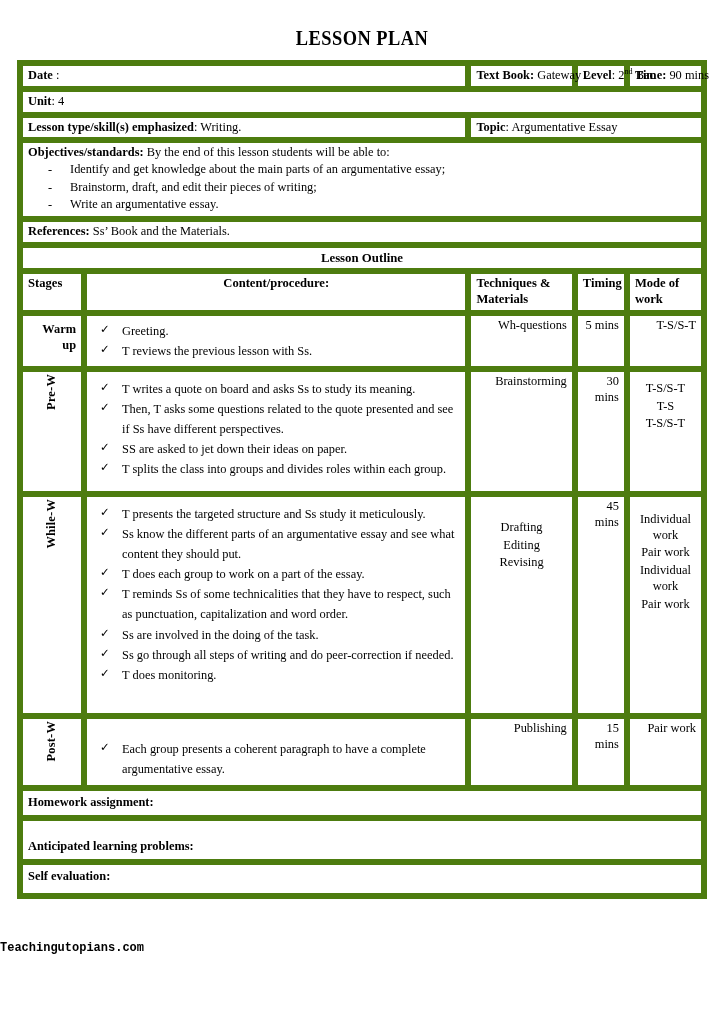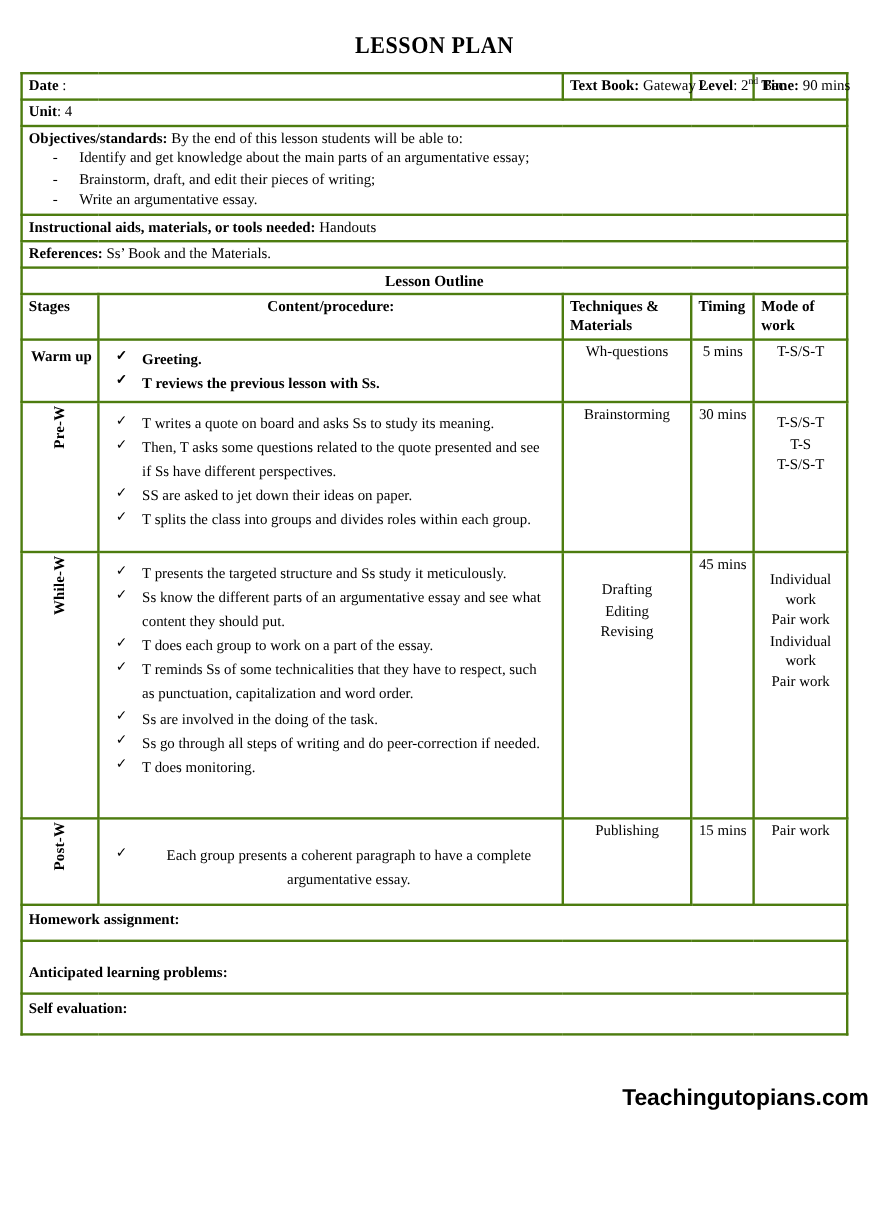--- a/index.html
+++ b/index.html
@@ -30,21 +30,21 @@
   }
   table.lp {
     width: 690px;
     margin: 0 auto;
     border-collapse: collapse;
     table-layout: fixed;
     font-size: 12.4px;
     line-height: 1.27;
   }
   table.lp td {
-    border: 2px solid #4d7c0f;
+    border: 6px solid #4d7c0f;
     padding: 2px 5px;
     vertical-align: top;
   }
   .b { font-weight: bold; }
 
   
   col.c-stage  { width: 59px; }
   col.c-body   { width: 354px; }
   col.c-tech   { width: 98px; }
   col.c-time   { width: 48px; }
@@ -103,40 +103,40 @@
     white-space: nowrap;
     letter-spacing: 0.2px;
   }
   .stage-rot-wrap {
     height: 100%;
     display: flex;
     align-items: center;
     justify-content: center;
   }
   td.stage-cell { vertical-align: middle; text-align: center; }
-  td.mid { vertical-align: middle; text-align: center; }
+  td.mid { vertical-align: middle; text-align: right; }
 
   .stack {
     display: flex;
     flex-direction: column;
     height: 100%;
     justify-content: space-around;
     text-align: center;
   }
   .stack > div { padding: 1px 0; }
 
   .blank-tall { height: 30px; }
   .blank-tall2 { height: 44px; }
 
   .footer {
-    text-align: right;
-    font-weight: bold;
-    font-size: 19px;
+    text-align: left;
+    font-weight: bold;
+    font-size: 12px;
     margin-top: 42px;
-    font-family: Liberation Sans, sans-serif;
+    font-family: Liberation Mono, monospace;
   }
   sup { font-size: 0.66em; vertical-align: super; line-height: 0; }
 </style>
 </head>
 <body>
 
 <div class="page">
 
   <div class="doc-title">LESSON PLAN</div>
 
@@ -164,39 +164,42 @@
           <span class="b">Time:</span><span> 90 mins</span>
         </td>
       </tr>
 
       <tr>
         <td colspan="5">
           <span class="b">Unit</span><span>: 4</span>
         </td>
       </tr>
 
+      <tr>
+        <td colspan="2">
+          <span class="b">Lesson type/skill(s) emphasized</span><span>:  Writing.</span>
+        </td>
+        <td colspan="3">
+          <span class="b">Topic</span><span>: Argumentative Essay</span>
+        </td>
+      </tr>
 
       <tr>
         <td colspan="5">
           <div>
             <span class="b">Objectives/standards:</span><span> By the end of this lesson students will be able to:</span>
           </div>
           <ul class="objlist">
             <li>Identify and get knowledge about the main parts of an argumentative essay;</li>
             <li>Brainstorm, draft, and edit their pieces of writing;</li>
             <li>Write an argumentative essay.</li>
           </ul>
         </td>
       </tr>
 
-      <tr>
-        <td colspan="5">
-          <span class="b">Instructional aids, materials, or tools needed:</span><span>  Handouts</span>
-        </td>
-      </tr>
 
       <tr>
         <td colspan="5">
           <span class="b">References:</span><span> Ss’ Book and the Materials.</span>
         </td>
       </tr>
 
       <tr>
         <td colspan="5" class="outline-title">Lesson Outline</td>
       </tr>
@@ -206,21 +209,21 @@
         <td class="colhead center">Content/procedure:</td>
         <td class="colhead">Techniques &amp; Materials</td>
         <td class="colhead">Timing</td>
         <td class="colhead">Mode of work</td>
       </tr>
 
       <tr>
         <td class="stage-cell" style="text-align:right; vertical-align:top; padding-top:6px;">
           <span class="b">Warm up</span>
         </td>
-        <td style="padding-top:5px; padding-bottom:5px;font-weight:bold;">
+        <td style="padding-top:5px; padding-bottom:5px;">
           <ul class="ticks">
             <li>Greeting.</li>
             <li>T  reviews the previous lesson with Ss.</li>
           </ul>
         </td>
         <td class="mid">
           <div>Wh-questions</div>
         </td>
         <td class="mid">5 mins</td>
         <td class="mid">
@@ -292,21 +295,21 @@
           </div>
         </td>
       </tr>
 
       <tr style="height:72px;">
         <td class="stage-cell">
           <div class="stage-rot-wrap">
             <span class="rot">Post-W</span>
           </div>
         </td>
-        <td style="padding-top:20px;text-align:center;">
+        <td style="padding-top:20px;">
           <ul class="ticks">
             <li>Each group presents a coherent paragraph to have a complete</li>
             <li class="cont">argumentative essay.</li>
           </ul>
         </td>
         <td class="mid">
           <div>Publishing</div>
         </td>
         <td class="mid">15 mins</td>
         <td class="mid">

